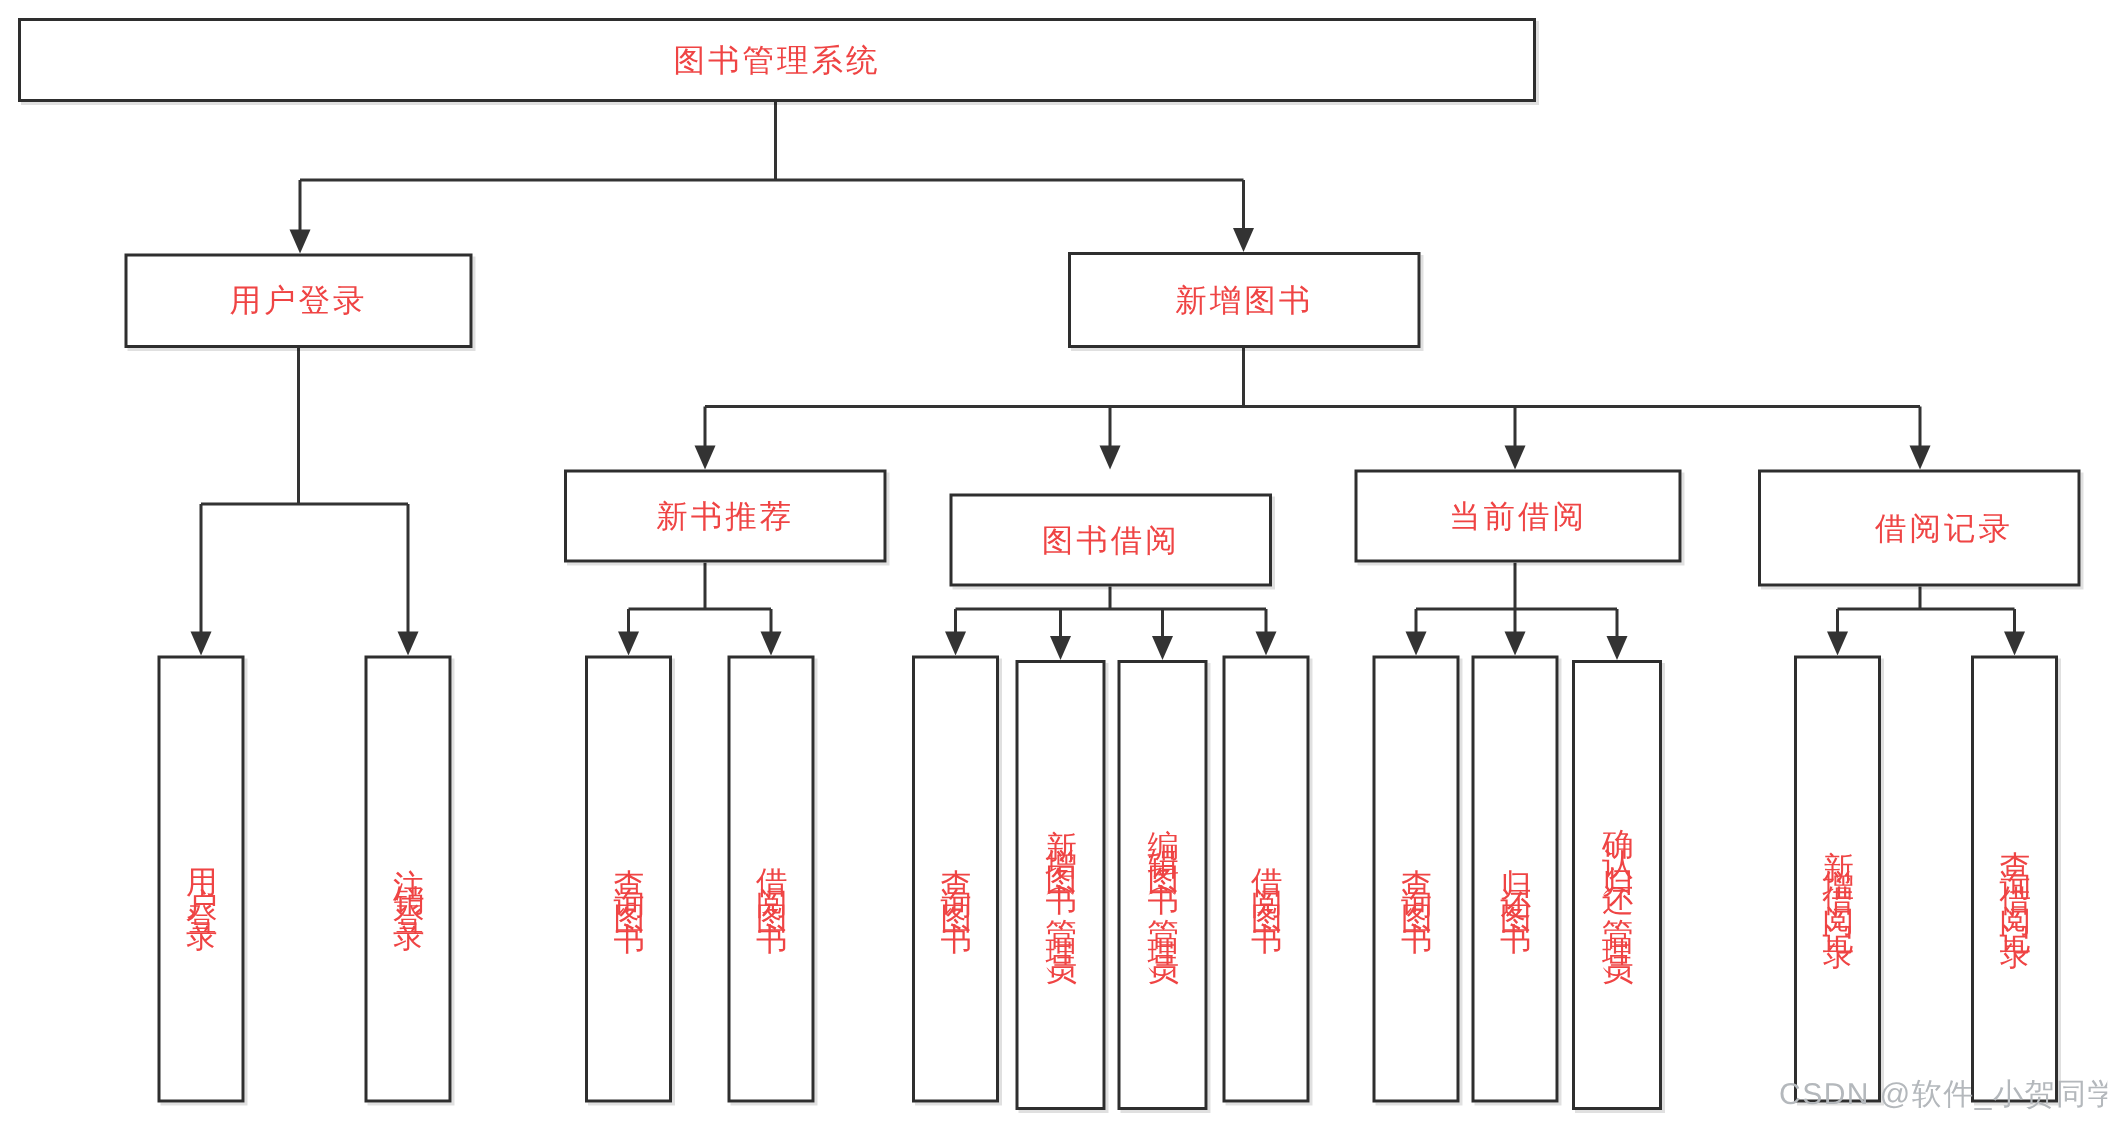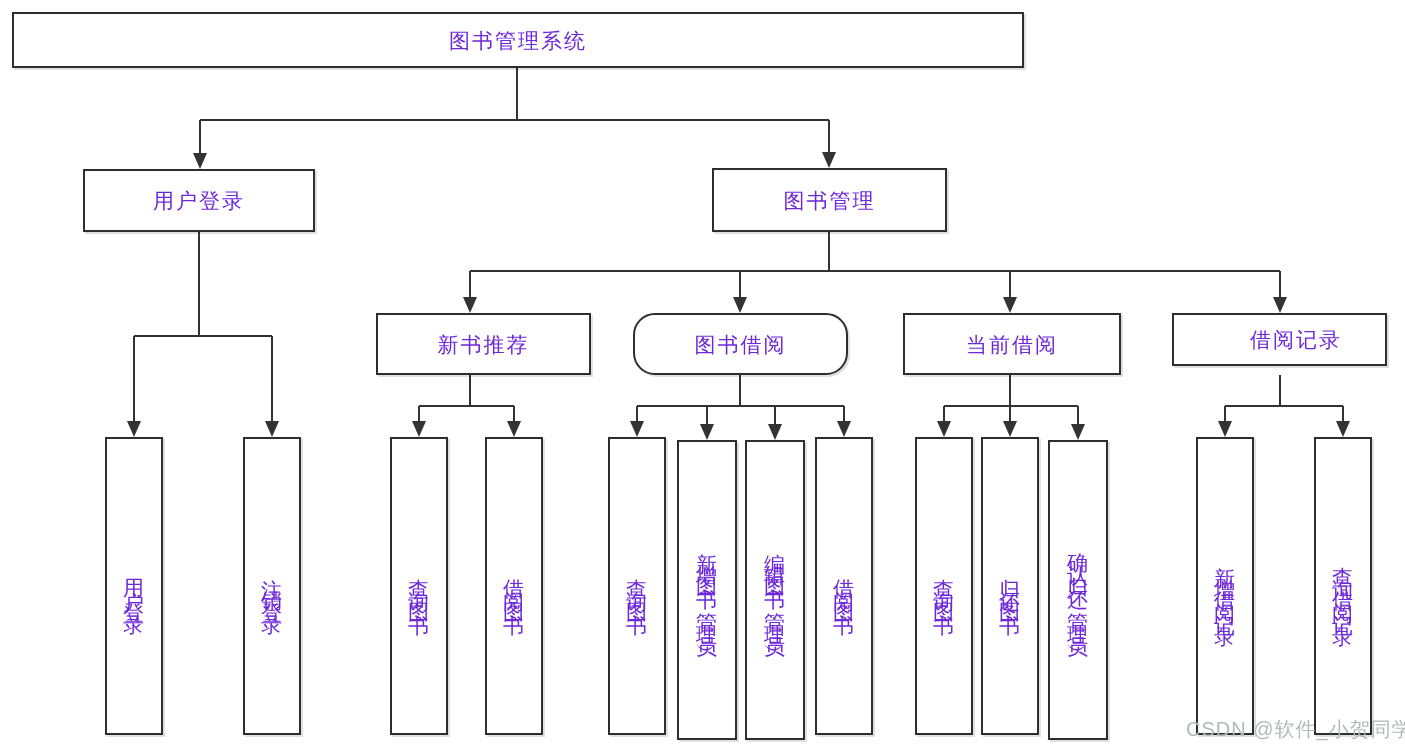--- a/index.html
+++ b/index.html
@@ -10,21 +10,21 @@
     font-family:"Liberation Sans","DejaVu Sans",sans-serif;
     overflow:hidden;
   }
   #connectors{position:absolute;left:0;top:0;width:1405px;height:747px;}
   .node{
     position:absolute;
     background:#ffffff;
     border:2px solid #2e2e2e;
     box-shadow:2px 2px 0 rgba(0,0,0,0.12);
     display:flex;align-items:center;justify-content:center;
-    color:#6d28d9;
+    color:#ef4444;
     box-sizing:border-box;
   }
   .hnode{font-size:21px;letter-spacing:2px;line-height:1;}
   .vnode span{
     writing-mode:vertical-rl;
     text-orientation:mixed;
     font-size:21px;
     line-height:1;
     letter-spacing:12px;
     white-space:nowrap;
@@ -86,26 +86,26 @@
       <polygon points="1071,424 1085,424 1078,440"></polygon>
 
       <polygon points="1218,421 1232,421 1225,437"></polygon>
       <polygon points="1336,421 1350,421 1343,437"></polygon>
     </g>
   </svg>
 
   <div class="node hnode" style="left:12px;top:12px;width:1012px;height:56px;">图书管理系统</div>
 
   <div class="node hnode" style="left:83px;top:169px;width:232px;height:63px;">用户登录</div>
-  <div class="node hnode" style="left:712px;top:168px;width:235px;height:64px;">图书管理</div>
+  <div class="node hnode" style="left:712px;top:168px;width:235px;height:64px;">新增图书</div>
 
   <div class="node hnode" style="left:376px;top:313px;width:215px;height:62px;">新书推荐</div>
-  <div class="node hnode" style="left:633px;top:313px;width:215px;height:62px;border-radius:22px;">图书借阅</div>
+  <div class="node hnode" style="left:633px;top:329px;width:215px;height:62px;">图书借阅</div>
   <div class="node hnode" style="left:903px;top:313px;width:218px;height:62px;">当前借阅</div>
-  <div class="node hnode" style="left:1172px;top:313px;width:215px;height:53px;padding-left:33px;">借阅记录</div>
+  <div class="node hnode" style="left:1172px;top:313px;width:215px;height:78px;padding-left:33px;">借阅记录</div>
 
   <div class="node vnode" style="left:105px;top:437px;width:58px;height:298px;">
     <span>用户登录</span>
   </div>
   <div class="node vnode" style="left:243px;top:437px;width:58px;height:298px;">
     <span>注销登录</span>
   </div>
 
   <div class="node vnode" style="left:390px;top:437px;width:58px;height:298px;">
     <span>查询图书</span>

